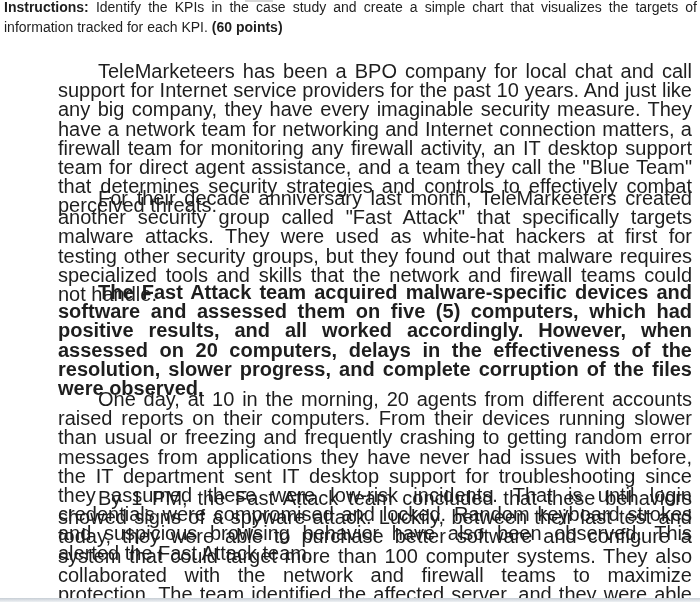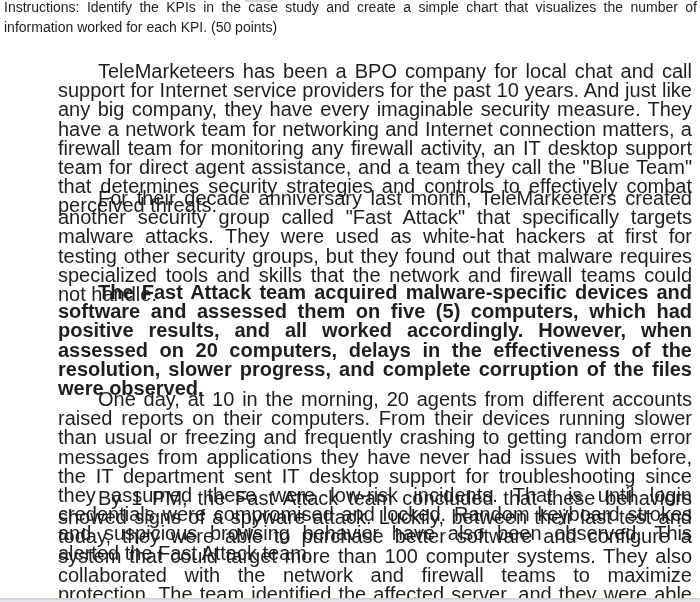--- a/index.html
+++ b/index.html
@@ -20,21 +20,21 @@
   .heading {
     position: absolute;
     top: -3px;
     left: 4px;
     width: 693px;
     font-size: 14px;
     line-height: 20px;
     text-align: justify;
     margin: 0;
   }
-  .b { font-weight: normal; }
+  .b { font-weight: bold; }
   .para {
     position: absolute;
     left: 58px;
     width: 634px;
     font-size: 20px;
     line-height: 19.2px;
     text-align: justify;
     text-indent: 40px;
     margin: 0;
   }
@@ -60,21 +60,21 @@
     background: linear-gradient(to bottom, #c7ced5, #eef1f4);
   }
 </style>
 </head>
 <body>
 
 <div class="page">
 
   <div class="top-artifact"></div>
 
-  <p class="heading"><span class="b">Instructions:</span><span> Identify the KPIs in the case study and create a simple chart that visualizes the number of information worked for each KPI. </span><span class="b">(50 points)</span></p>
+  <p class="heading"><span class="b">Instructions:</span><span> Identify the KPIs in the case study and create a simple chart that visualizes the targets of information tracked for each KPI. </span><span class="b">(60 points)</span></p>
 
   <p class="para p1">TeleMarketeers has been a BPO company for local chat and call support for Internet service providers for the past 10 years. And just like any big company, they have every imaginable security measure. They have a network team for networking and Internet connection matters, a firewall team for monitoring any firewall activity, an IT desktop support team for direct agent assistance, and a team they call the "Blue Team" that determines security strategies and controls to effectively combat perceived threats.</p>
 
   <p class="para p2">For their decade anniversary last month, TeleMarkeeters created another security group called "Fast Attack" that specifically targets malware attacks. They were used as white-hat hackers at first for testing other security groups, but they found out that malware requires specialized tools and skills that the network and firewall teams could not handle.</p>
 
   <p class="para p3">The Fast Attack team acquired malware-specific devices and software and assessed them on five (5) computers, which had positive results, and all worked accordingly. However, when assessed on 20 computers, delays in the effectiveness of the resolution, slower progress, and complete corruption of the files were observed.</p>
 
   <p class="para p4">One day, at 10 in the morning, 20 agents from different accounts raised reports on their computers. From their devices running slower than usual or freezing and frequently crashing to getting random error messages from applications they have never had issues with before, the IT department sent IT desktop support for troubleshooting since they assumed these were low-risk incidents. That is until login credentials were compromised and locked. Random keyboard strokes and suspicious browsing behavior have also been observed. This alerted the Fast Attack team.</p>
 
   <p class="para p5">By 1 PM, the Fast Attack team concluded that these behaviors showed signs of a spyware attack. Luckily, between their last test and today, they were able to purchase better software and configure a system that could target more than 100 computer systems. They also collaborated with the network and firewall teams to maximize protection. The team identified the affected server, and they were able to wipe the malware off in just 3 hours.</p>

